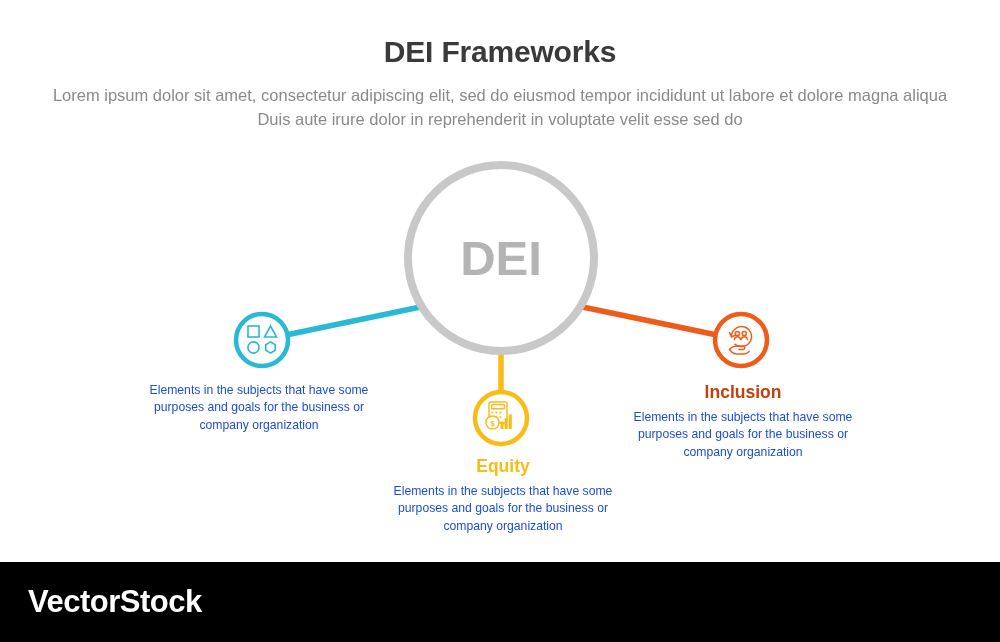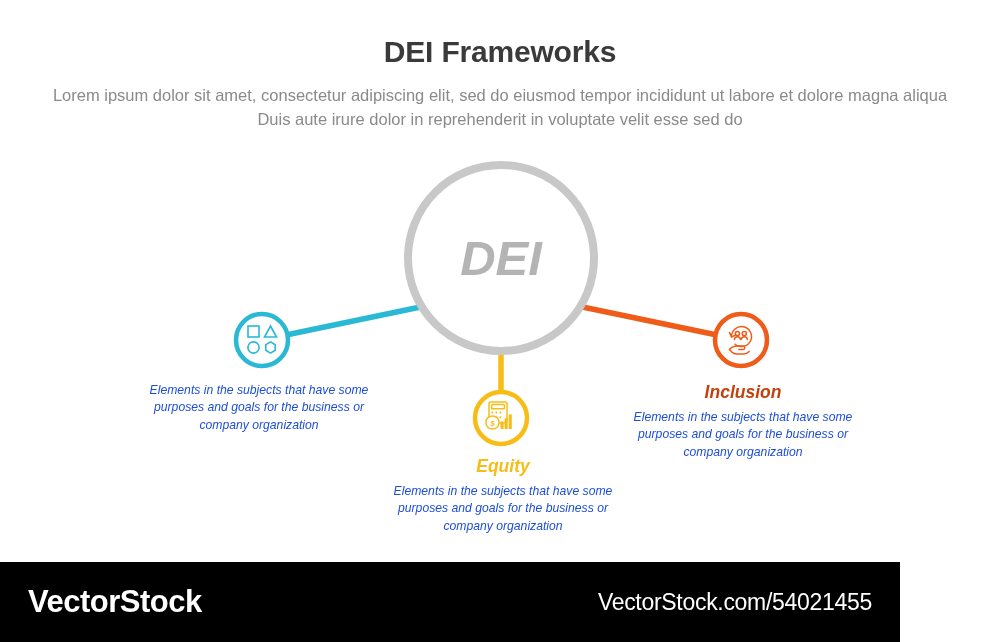--- a/index.html
+++ b/index.html
@@ -47,21 +47,20 @@
     font-weight: 400;
   }
 
   
   #diagram {
     position: absolute;
     left: 0;
     top: 0;
     width: 912px;
     height: 560px;
-    font-style: italic;
   }
   #diagram-svg {
     position: absolute;
     left: 0;
     top: 0;
   }
 
   
   .node-text {
     position: absolute;
@@ -82,21 +81,21 @@
 
   #text-diversity { left: 128px; top: 382px; width: 262px; }
   #text-equity    { left: 372px; top: 456px; width: 262px; }
   #text-inclusion { left: 612px; top: 382px; width: 262px; }
 
   
   #footer {
     position: absolute;
     left: 0;
     top: 562px;
-    width: 900px;
+    width: 1000px;
     height: 80px;
     background: #000000;
   }
   #footer-brand {
     position: absolute;
     left: 28px;
     top: 50%;
     transform: translateY(-50%);
     color: #ffffff;
     font-size: 31px;
@@ -200,16 +199,15 @@
 
     <div class="node-text" id="text-inclusion">
       <p class="node-title" style="color:#c2410c">Inclusion</p>
       <p class="node-desc">Elements in the subjects that have some purposes and goals for the business or company organization</p>
     </div>
 
   </div>
 
   <div id="footer">
     <div id="footer-brand">VectorStock</div>
-    <div id="footer-url">VectorStock.com/54021455</div>
   </div>
 
 </div>
 
 </body></html>

